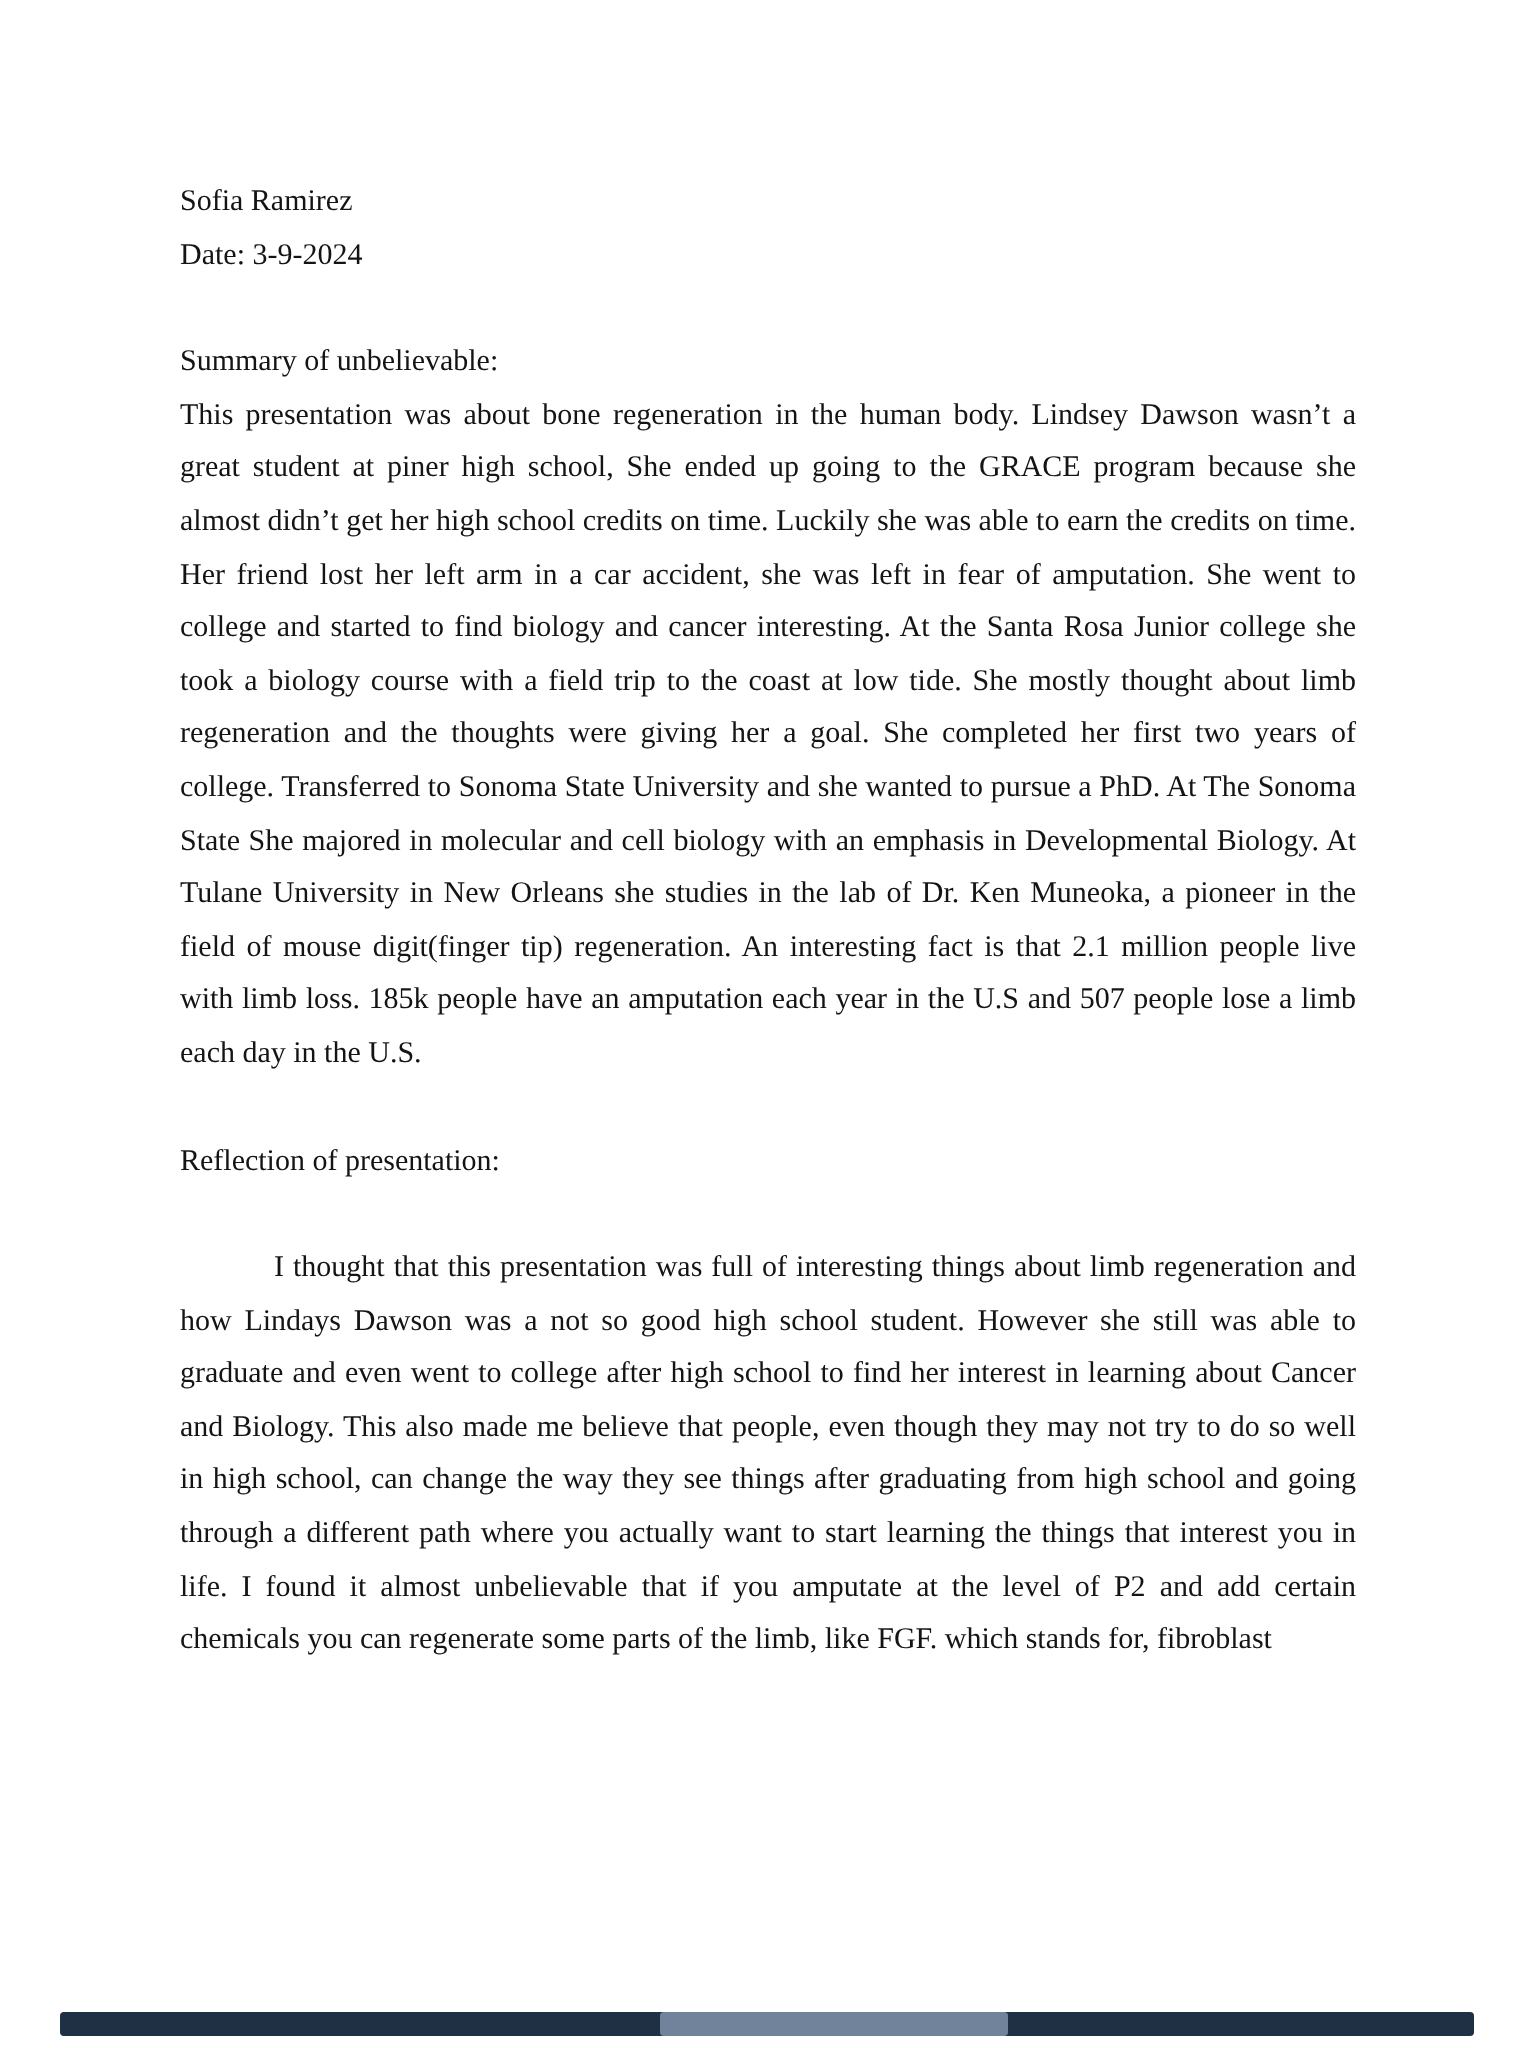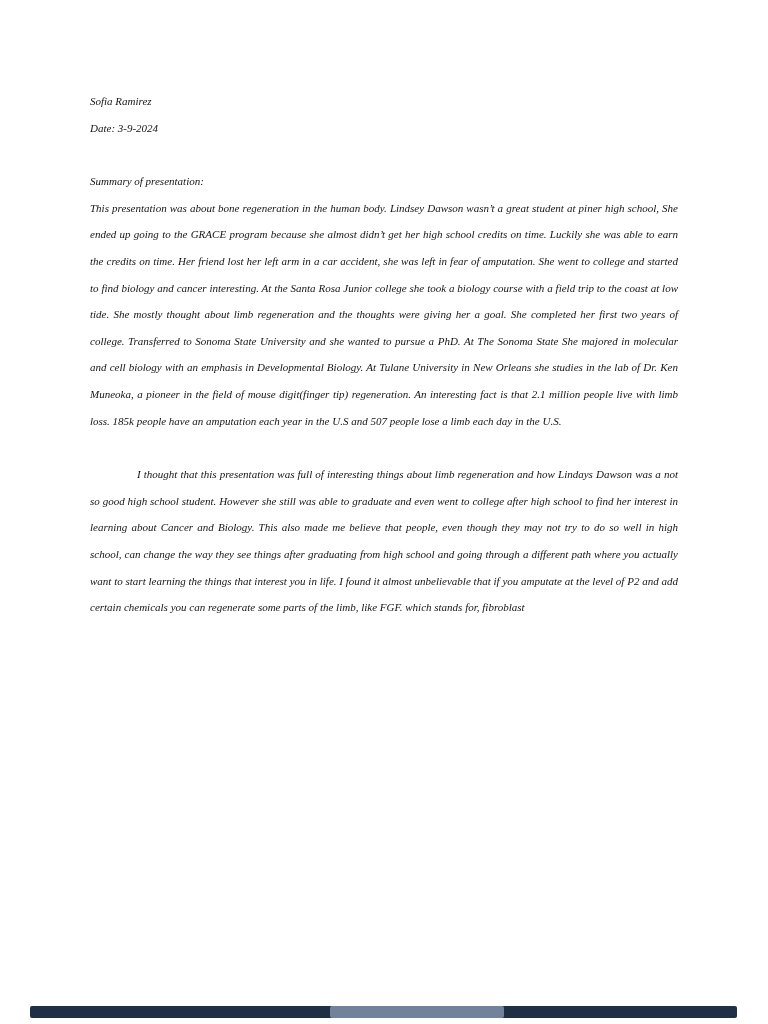--- a/index.html
+++ b/index.html
@@ -17,24 +17,23 @@
     color: #141414;
   }
   .content {
     position: absolute;
     left: 90px;
     top: 88px;
     width: 588px;
   }
   .content p {
     margin: 0;
-    font-size: 11px;
+    font-size: 15px;
     line-height: 26.6px;
     white-space: normal;
-    font-style: italic;
   }
   .para {
     text-align: justify;
     text-justify: inter-word;
   }
   .gap-above {
     margin-top: 27px !important;
   }
   .first-indent {
     text-indent: 47px;
@@ -59,22 +58,23 @@
   }
 </style>
 </head>
 <body>
 
 <div class="page">
   <div class="content">
     <p>Sofia Ramirez</p>
     <p>Date: 3-9-2024</p>
 
-    <p class="gap-above">Summary of presentation:</p>
+    <p class="gap-above">Summary of unbelievable:</p>
     <p class="para">This presentation was about bone regeneration in the human body. Lindsey Dawson wasn’t a great student at piner high school, She ended up going to the GRACE program because she almost didn’t get  her high school credits on time. Luckily she was able to earn the credits on time. Her friend lost her left arm in a car accident, she was left in fear of amputation. She went to college and started to find biology and cancer interesting. At the Santa Rosa Junior college she took a biology course with a field trip to the coast at low tide. She mostly thought about limb regeneration and the thoughts were giving her a goal. She completed her first two years of college. Transferred to Sonoma State University and she wanted to pursue a PhD. At The Sonoma State She majored in molecular and cell biology with an emphasis in Developmental Biology. At Tulane University in New Orleans she studies in the lab of Dr. Ken Muneoka, a pioneer in the field of mouse digit(finger tip) regeneration.  An interesting fact is that 2.1 million people live with limb loss. 185k people have an amputation each year in the U.S and 507 people lose a limb each day in the U.S.</p>
 
+    <p class="gap-above">Reflection of presentation:</p>
     <p class="para first-indent gap-above">I thought that this presentation was full of interesting things about limb regeneration and how Lindays Dawson was a not so good high school student. However she still was able to graduate and even went to college after high school to find her interest in learning about Cancer and Biology. This also made me believe that people, even though they may not try to do so well in high school, can change the way they see things after graduating from high school and going through a different path where you actually want to start learning the things that interest you in life. I found it almost unbelievable that if you amputate at the level of P2 and add  certain chemicals you can regenerate some parts of the limb, like FGF. which stands for, fibroblast</p>
   </div>
 
   <div class="bottom-bar" style="background: rgb(31, 48, 68);">
     <div class="thumb" style="background: rgb(113, 131, 155);"></div>
   </div>
 </div>
 
 </body></html>

